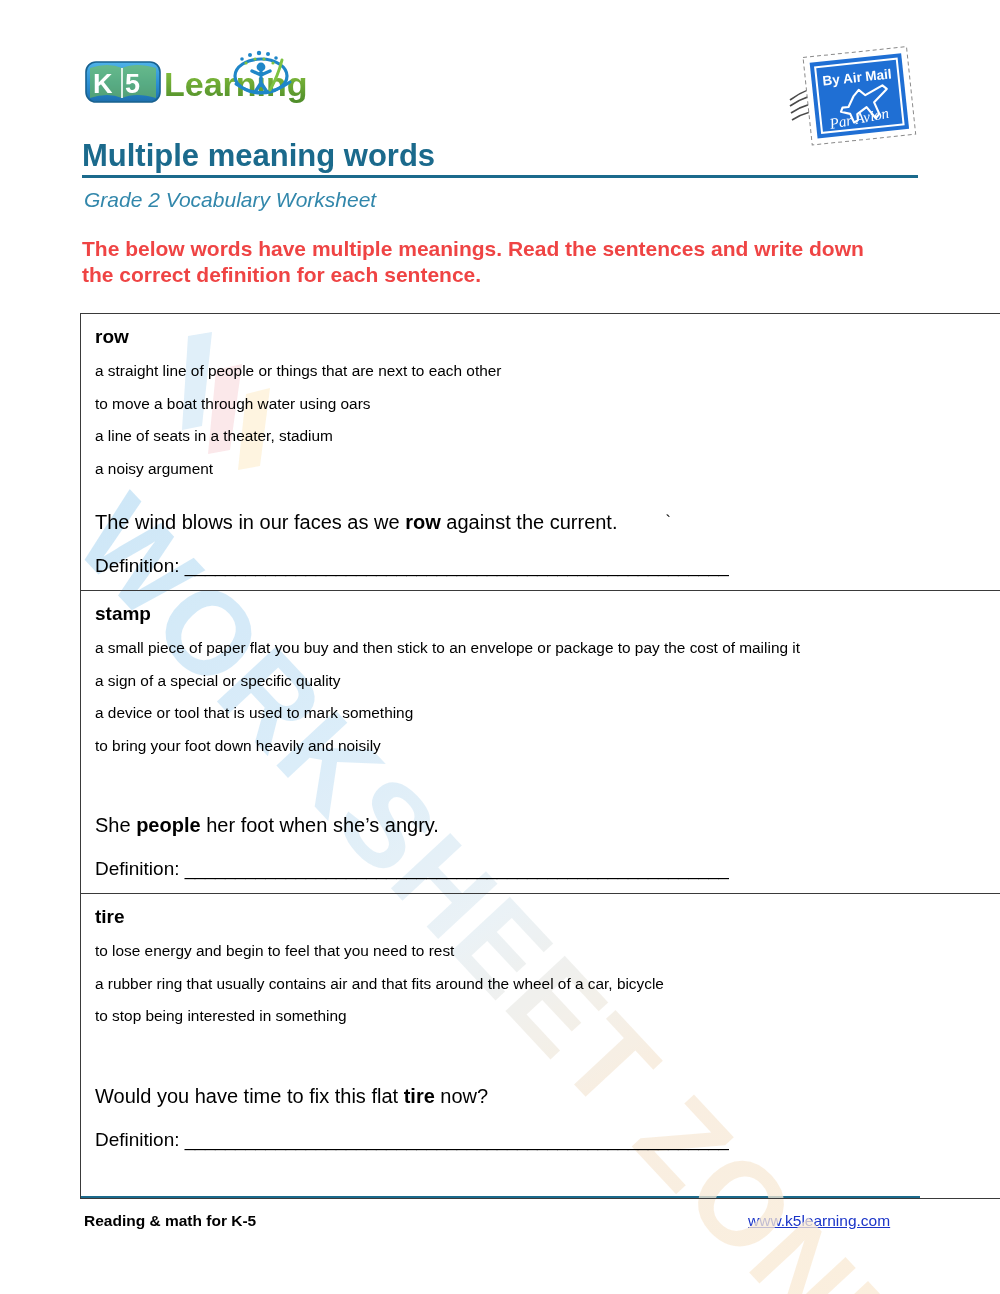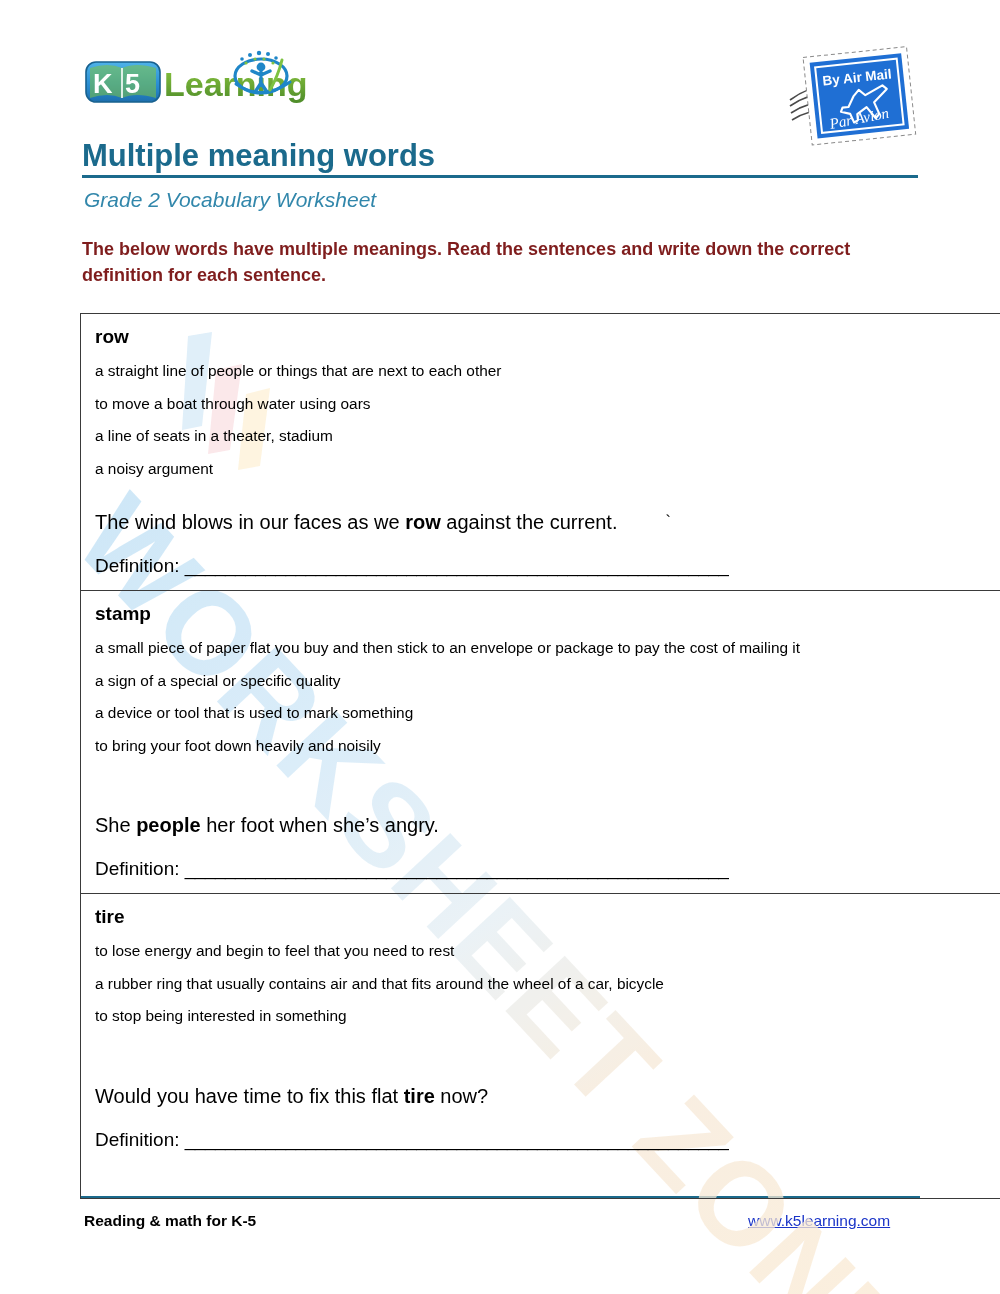--- a/index.html
+++ b/index.html
@@ -101,24 +101,24 @@
     font-size: 21px;
     color: #3287ab;
     font-style: italic;
   }
 
   .instructions {
     position: absolute;
     left: 82px;
     top: 236px;
     width: 800px;
-    font-size: 18px;
+    font-size: 21px;
     font-weight: bold;
     line-height: 26px;
-    color: #7f1d1d;
+    color: #ef4444;
   }
 
   
   .exercise-box {
     position: absolute;
     left: 80px;
     top: 313px;
     width: 980px;
     border: 1.6px solid #3a3a3a;
     box-sizing: border-box;

